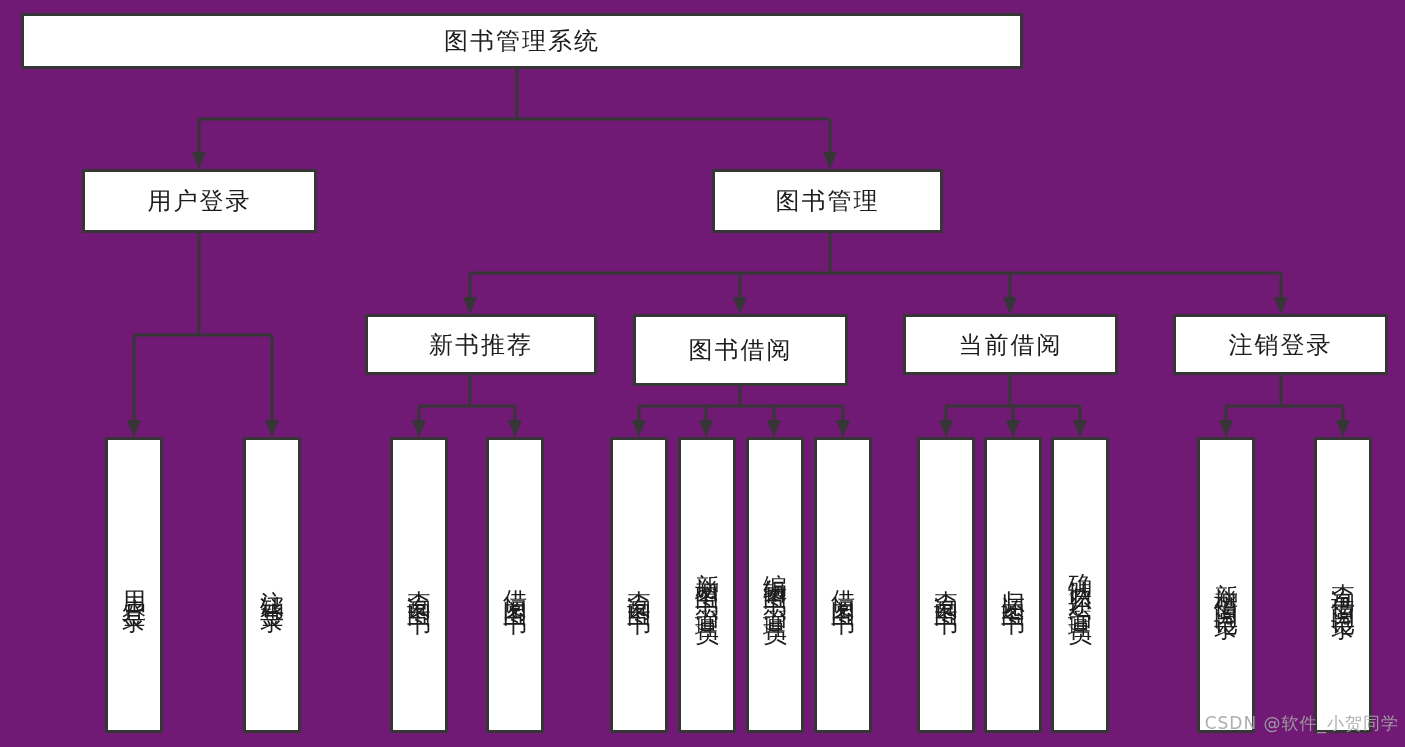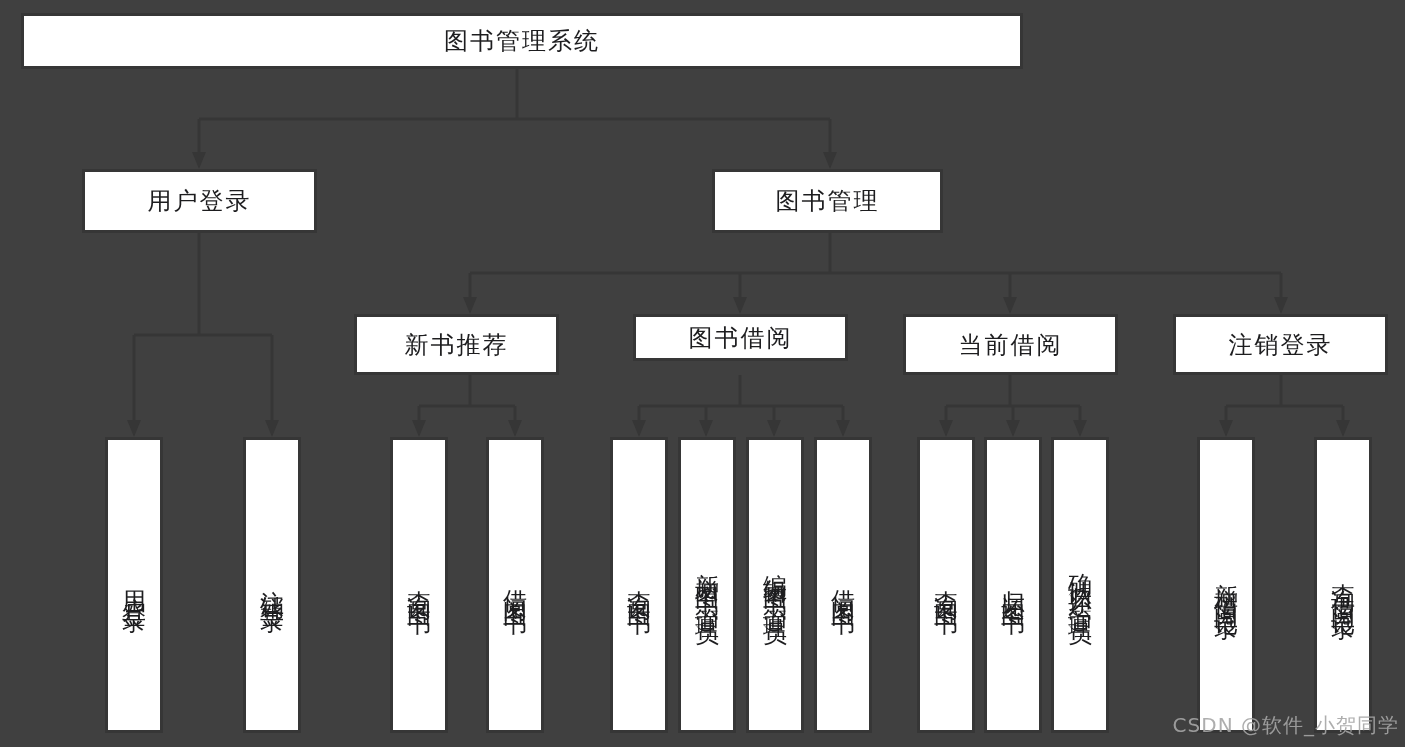--- a/index.html
+++ b/index.html
@@ -5,21 +5,21 @@
   html, body {
     margin: 0;
     padding: 0;
     background: #ffffff;
     font-family: "DejaVu Sans", "Liberation Sans", sans-serif;
   }
   #canvas {
     position: relative;
     width: 1405px;
     height: 747px;
-    background: #404040;
+    background: #701a75;
     overflow: hidden;
   }
   #wires {
     position: absolute;
     left: 0; top: 0;
     width: 1405px;
     height: 747px;
   }
   .box {
     position: absolute;
@@ -46,21 +46,21 @@
     font-size: 24px;
     color: #1d1d1f;
     letter-spacing: 7px;
     line-height: 1;
     white-space: nowrap;
   }
   #watermark {
     position: absolute;
     top: 712px;
     right: 6px;
-    font-size: 20px;
+    font-size: 17px;
     letter-spacing: 1px;
     color: rgba(165,165,165,0.9);
     z-index: 10;
     white-space: nowrap;
   }
 </style>
 </head>
 <body>
 
 <div id="canvas">
@@ -100,24 +100,24 @@
     <span class="hlabel">图书管理系统</span>
   </div>
 
   <div class="box" style="left:82px;top:169px;width:235px;height:64px">
     <span class="hlabel">用户登录</span>
   </div>
   <div class="box" style="left:712px;top:169px;width:231px;height:64px">
     <span class="hlabel">图书管理</span>
   </div>
 
-  <div class="box" style="left:354px;top:314px;width:205px;height:61px">
+  <div class="box" style="left:365px;top:314px;width:232px;height:61px">
     <span class="hlabel">新书推荐</span>
   </div>
-  <div class="box" style="left:633px;top:314px;width:215px;height:47px">
+  <div class="box" style="left:633px;top:314px;width:215px;height:72px">
     <span class="hlabel">图书借阅</span>
   </div>
   <div class="box" style="left:903px;top:314px;width:215px;height:61px">
     <span class="hlabel">当前借阅</span>
   </div>
   <div class="box" style="left:1173px;top:314px;width:215px;height:61px">
     <span class="hlabel">注销登录</span>
   </div>
 
   <div class="box vbox" style="left:105px;top:437px">

